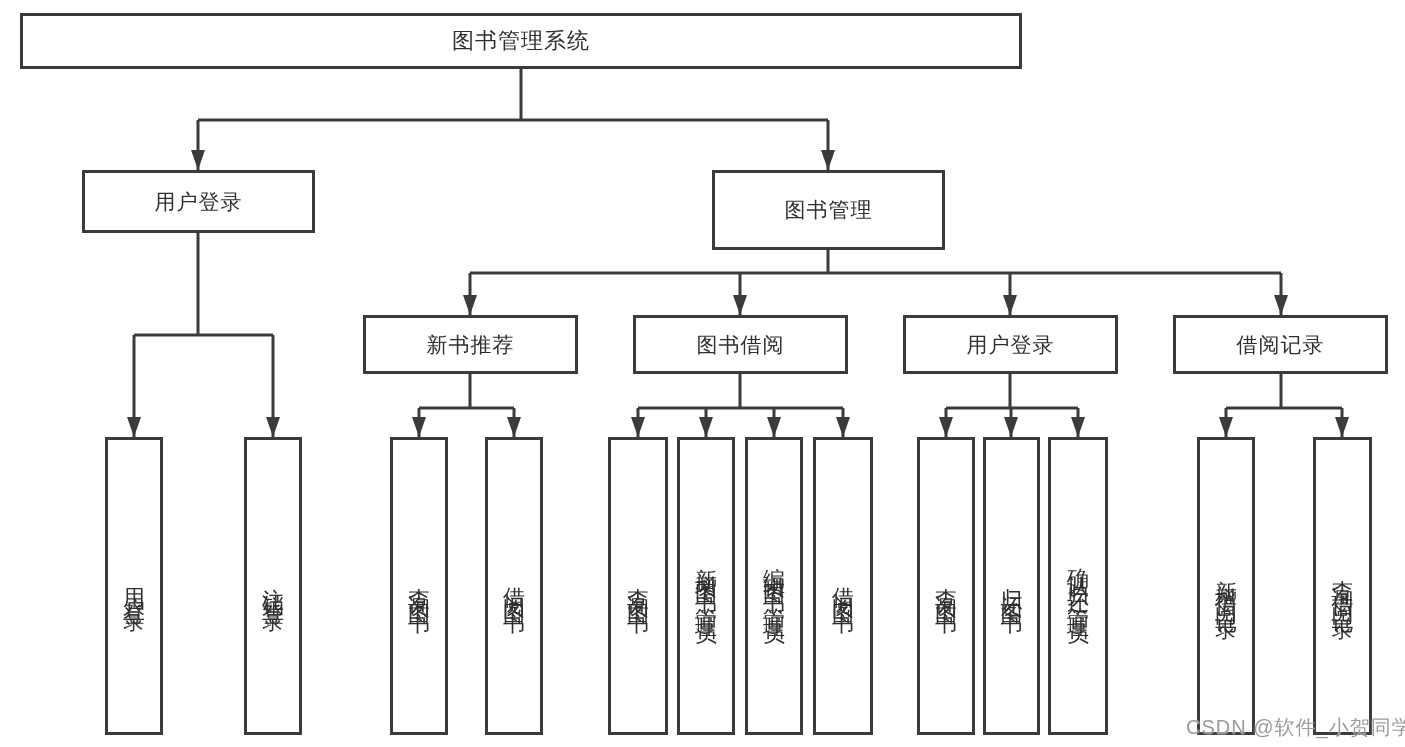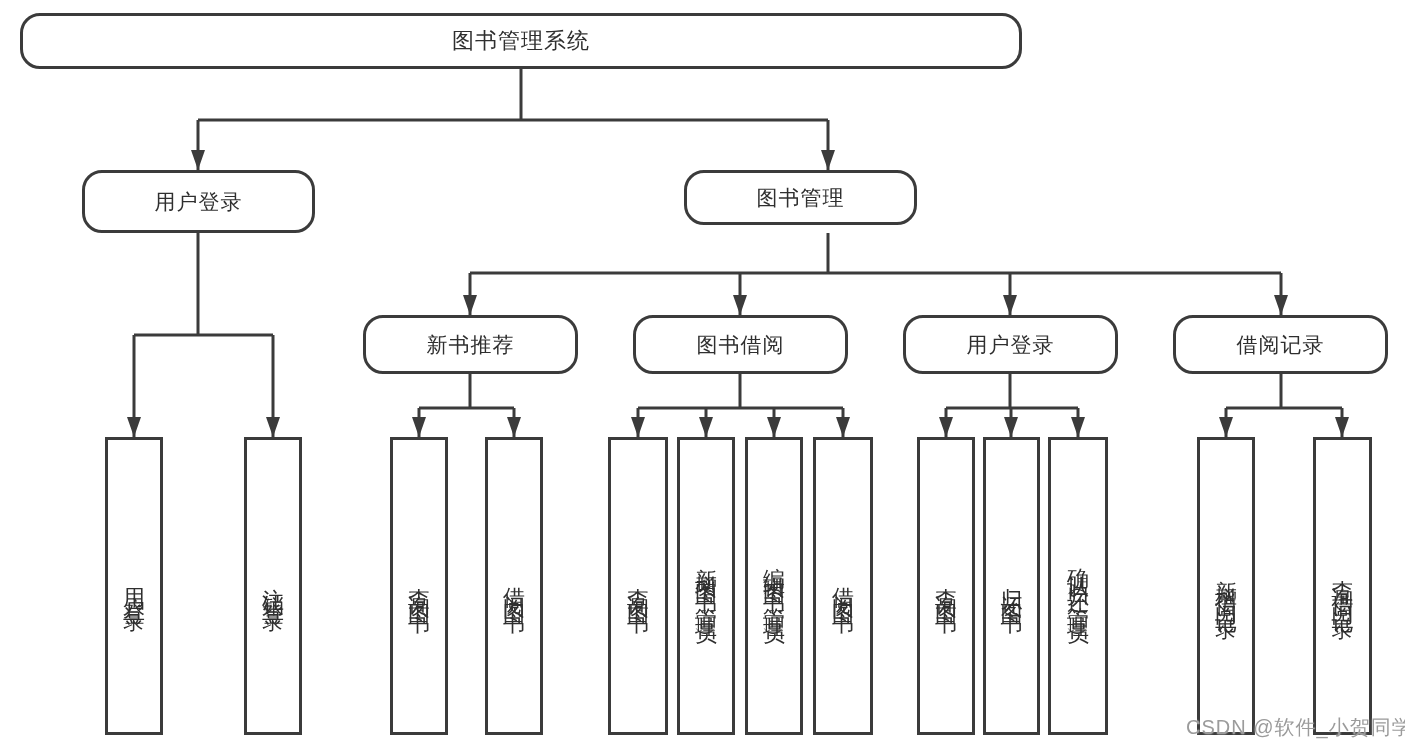--- a/index.html
+++ b/index.html
@@ -18,21 +18,20 @@
     border:3px solid #3b3b3b;
     color:#2f2f2f;
     display:flex;
     align-items:center;
     justify-content:center;
   }
   .hbox{
     font-size:21px;
     letter-spacing:1px;
     white-space:nowrap;
-    border-radius:20px;
   }
   .vbox{
     writing-mode:vertical-rl;
     text-orientation:mixed;
     font-size:22px;
     letter-spacing:8px;
     line-height:1;
   }
   .watermark{
     position:absolute;
@@ -96,21 +95,21 @@
       <line x1="1281" y1="374" x2="1281" y2="408"></line>
       <line x1="1226" y1="408" x2="1342" y2="408"></line>
       <line x1="1226" y1="408" x2="1226" y2="437" marker-end="url(#arrow)"></line>
       <line x1="1342" y1="408" x2="1342" y2="437" marker-end="url(#arrow)"></line>
     </g>
   </svg>
 
   <div class="node hbox" style="left:20px;top:13px;width:1002px;height:56px;font-size:22px">图书管理系统</div>
 
   <div class="node hbox" style="left:82px;top:170px;width:233px;height:63px">用户登录</div>
-  <div class="node hbox" style="left:684px;top:170px;width:233px;height:55px">图书管理</div>
+  <div class="node hbox" style="left:712px;top:170px;width:233px;height:80px">图书管理</div>
 
   <div class="node hbox" style="left:633px;top:315px;width:215px;height:59px">图书借阅</div>
   <div class="node hbox" style="left:363px;top:315px;width:215px;height:59px">新书推荐</div>
   <div class="node hbox" style="left:903px;top:315px;width:215px;height:59px">用户登录</div>
   <div class="node hbox" style="left:1173px;top:315px;width:215px;height:59px">借阅记录</div>
 
   <div class="node vbox" style="left:105px;top:437px;width:58px;height:298px">用户登录</div>
   <div class="node vbox" style="left:244px;top:437px;width:58px;height:298px">注销登录</div>
 
   <div class="node vbox" style="left:390px;top:437px;width:58px;height:298px">查询图书</div>

